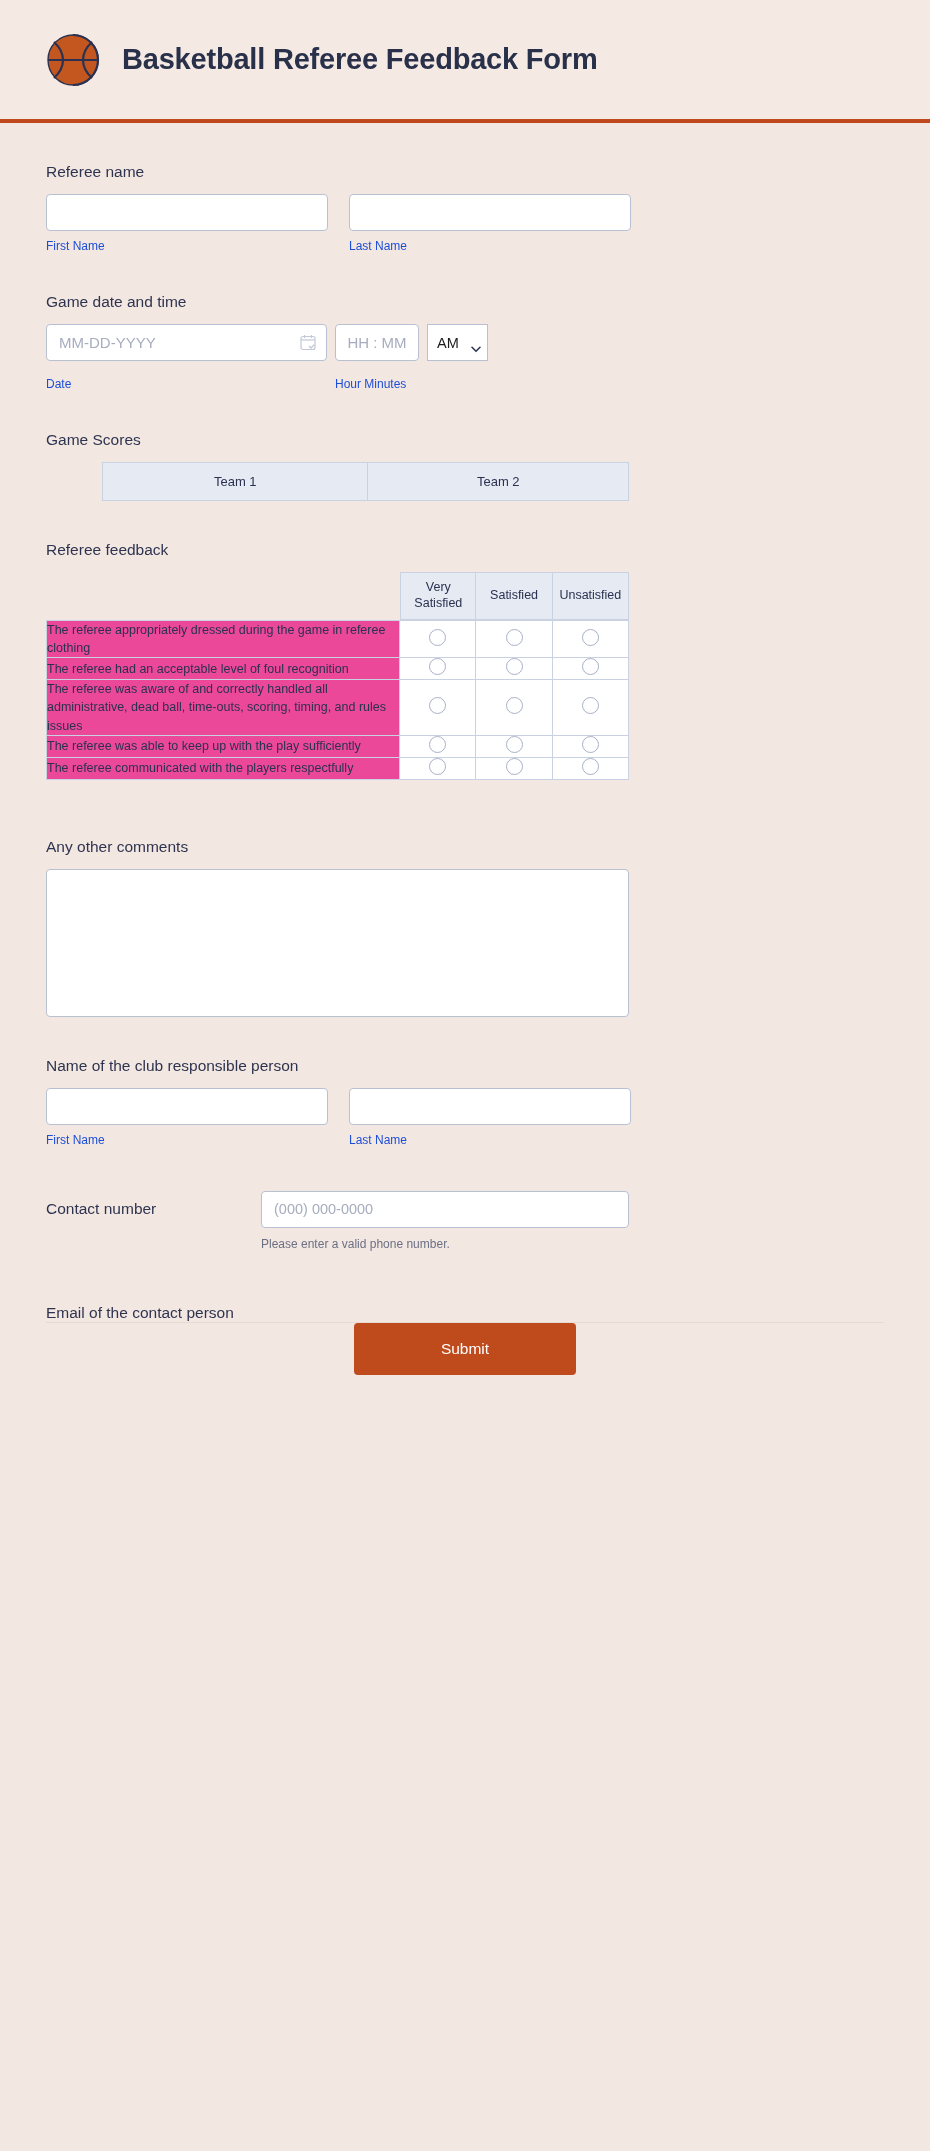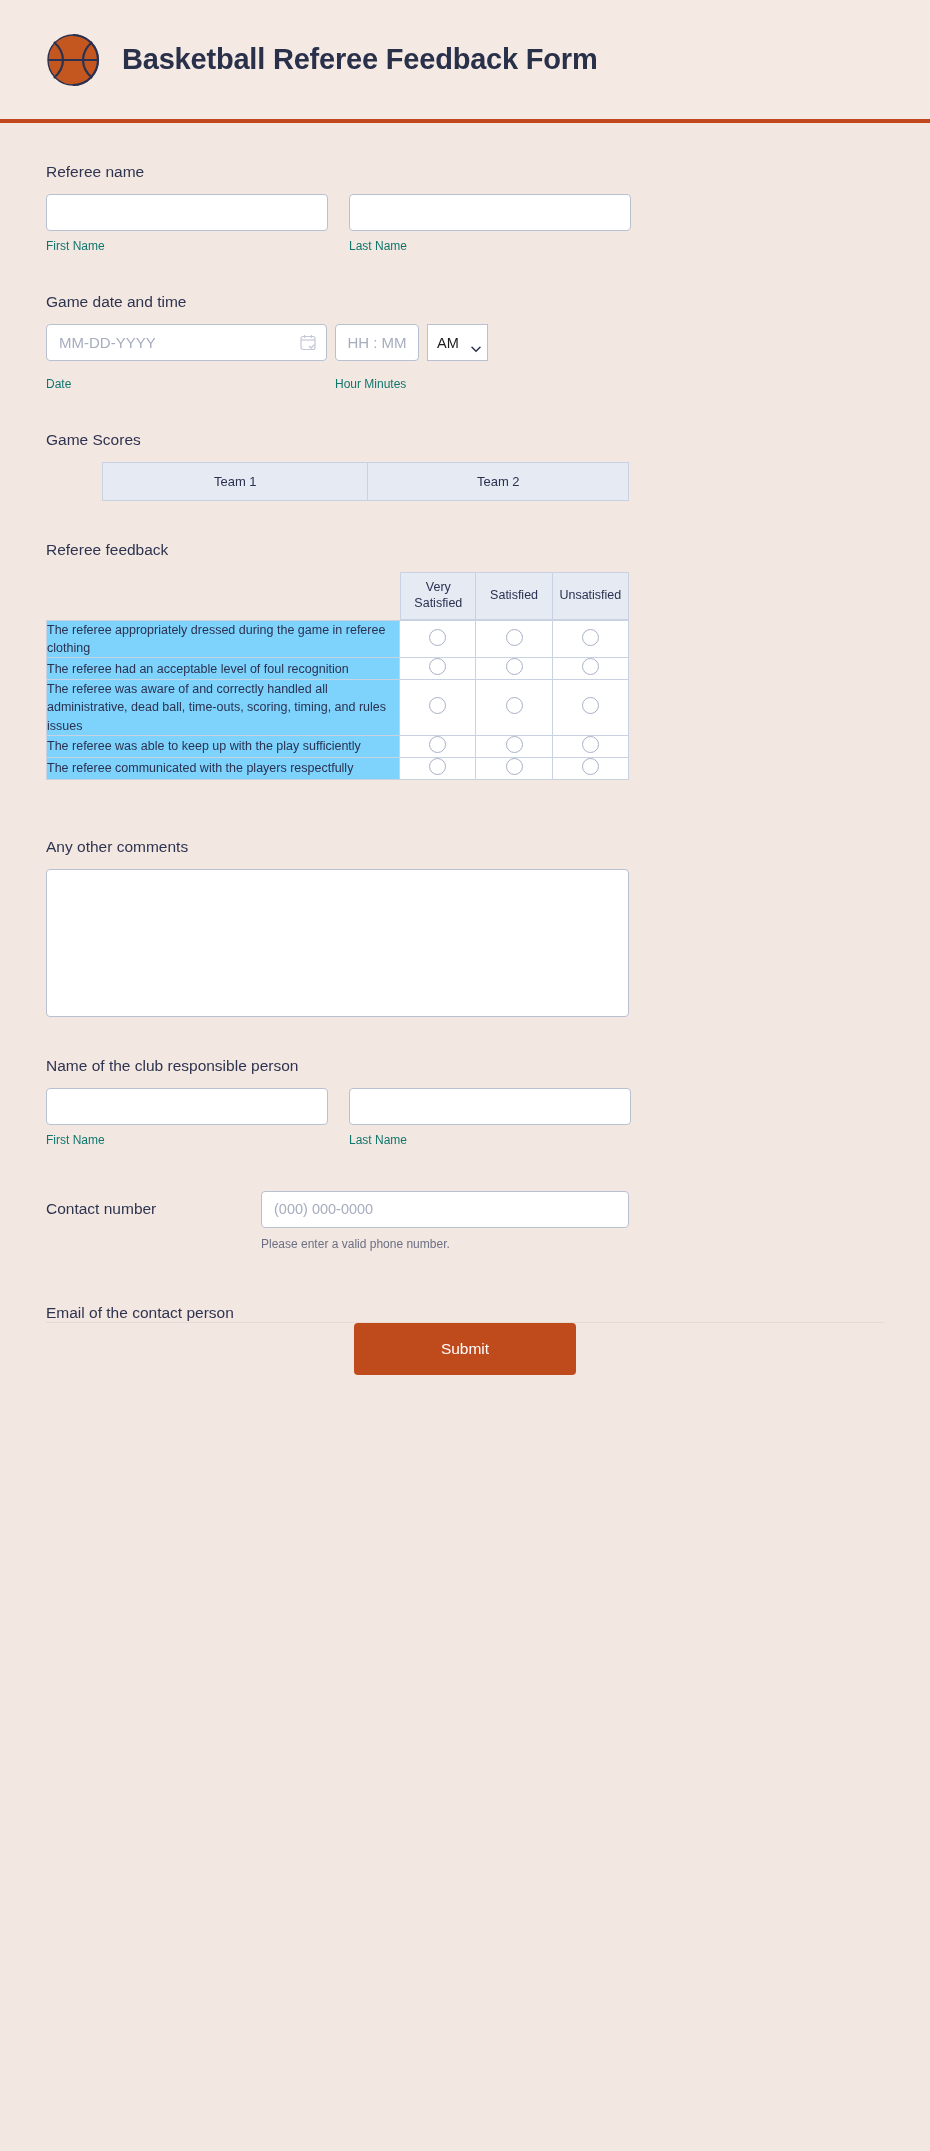--- a/index.html
+++ b/index.html
@@ -39,21 +39,21 @@
 
   .field-block { padding-top: 40px; }
   .field-label {
     font-size: 15.5px;
     color: #2e3450;
     margin-bottom: 13px;
     font-weight: 400;
   }
   .sublabel {
     font-size: 12px;
-    color: #0f766e;
+    color: #1d4ed8;
     margin-top: 8px;
   }
 
   .txt {
     background: #ffffff;
     border: 1px solid #b9c0d2;
     border-radius: 4px;
     height: 37px;
     width: 100%;
     font-size: 14.5px;
@@ -152,21 +152,21 @@
     width: 76px;
     font-size: 12.5px;
     font-weight: normal;
     color: #2b3150;
     text-align: center;
     line-height: 1.25;
     padding: 0 3px;
   }
   .mx-head + .mx-head { border-left: none; }
   .mx-q {
-    background: #7dd3fc;
+    background: #ec4899;
     border: 1px solid #c9d2e2;
     border-top: none;
     font-size: 12.5px;
     color: #2b3150;
     line-height: 1.45;
     padding: 10px 12px;
     text-align: left;
   }
   .matrix tr:first-child + tr .mx-q { border-top: 1px solid #c9d2e2; }
   .mx-opt {

